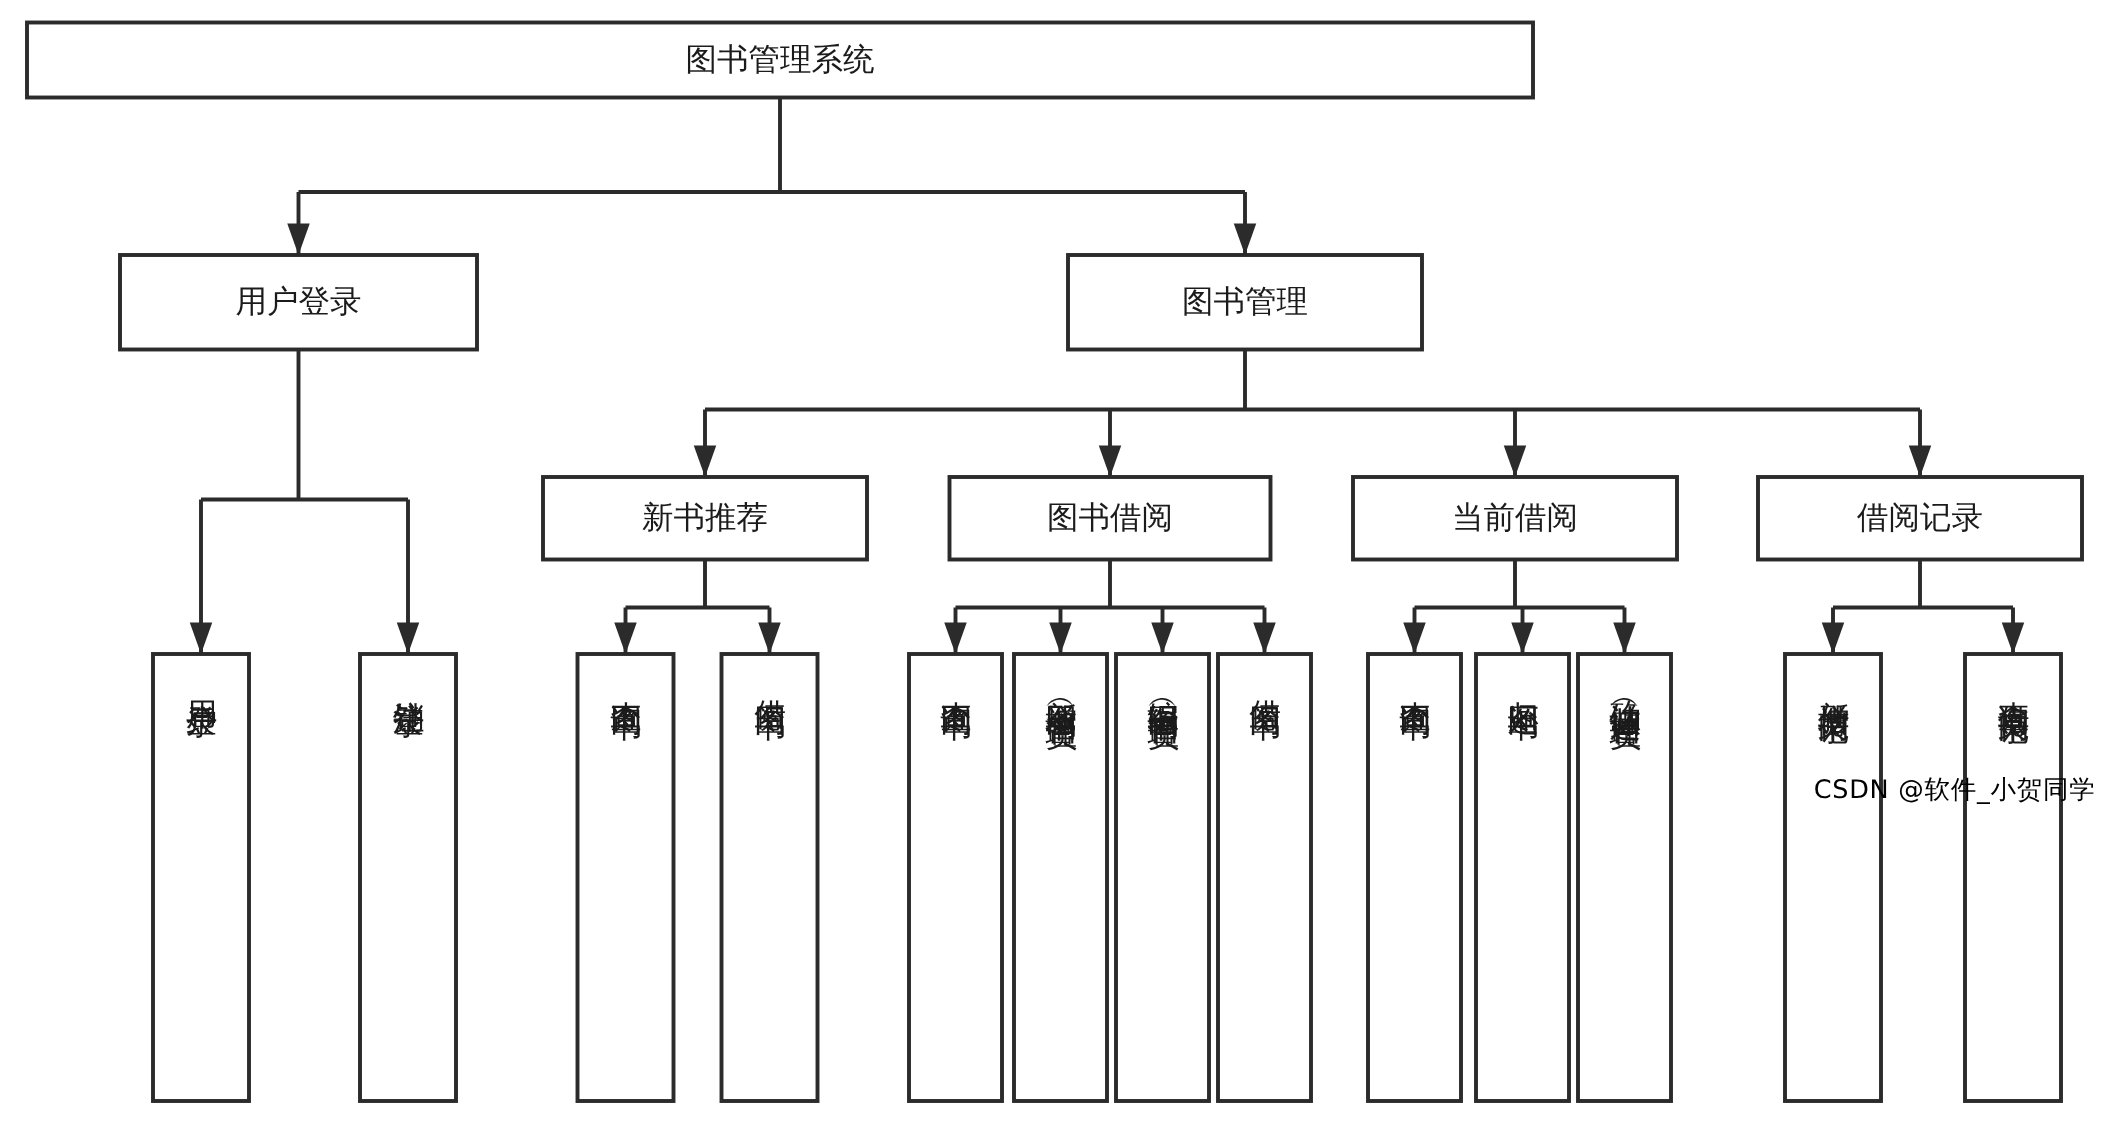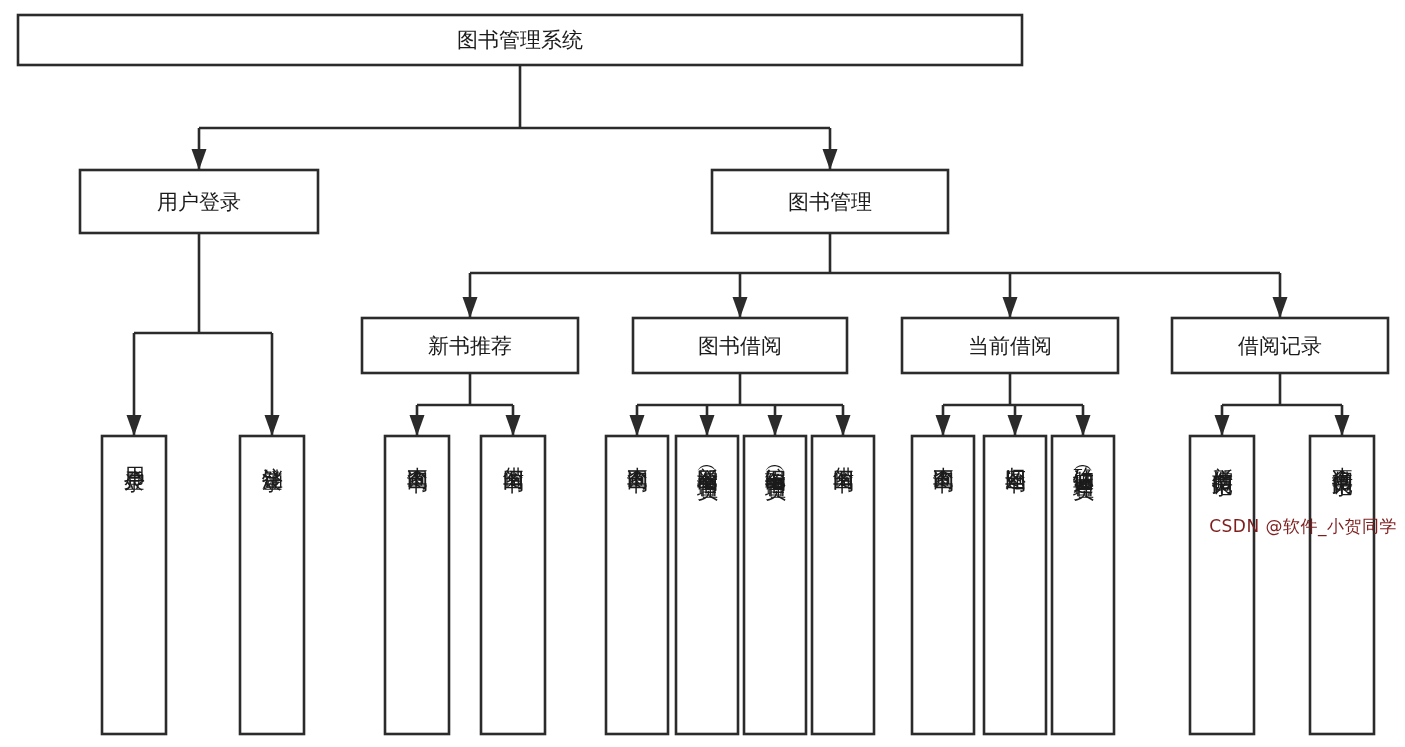--- a/index.html
+++ b/index.html
@@ -67,21 +67,21 @@
     letter-spacing: 2px;
     color: #1b1b1b;
     white-space: nowrap;
   }
   .watermark {
     position: absolute;
     right: 8px;
     bottom: 6px;
     font-family: "DejaVu Sans", "Liberation Sans", sans-serif;
     font-size: 17px;
-    color: #7f1d1d;
+    color: #000000;
     letter-spacing: 0.5px;
     user-select: none;
   }
 </style>
 </head>
 <body>
 
 <div id="diagram-root">
 
   <svg class="diagram-canvas" viewBox="0 0 1405 747">

